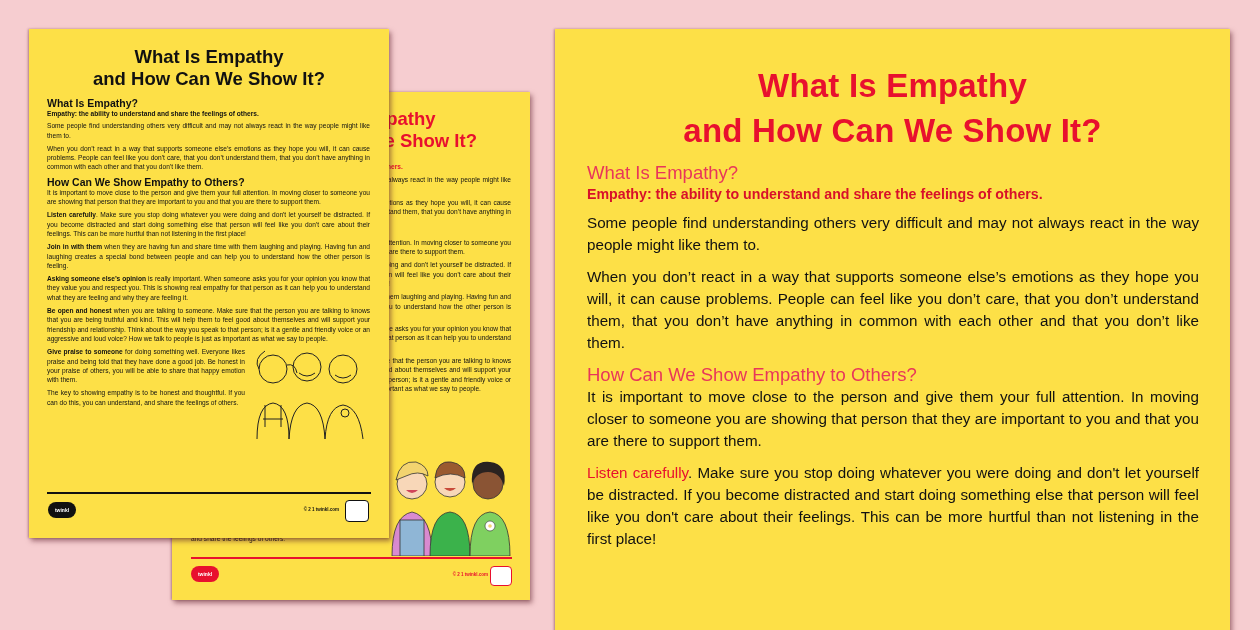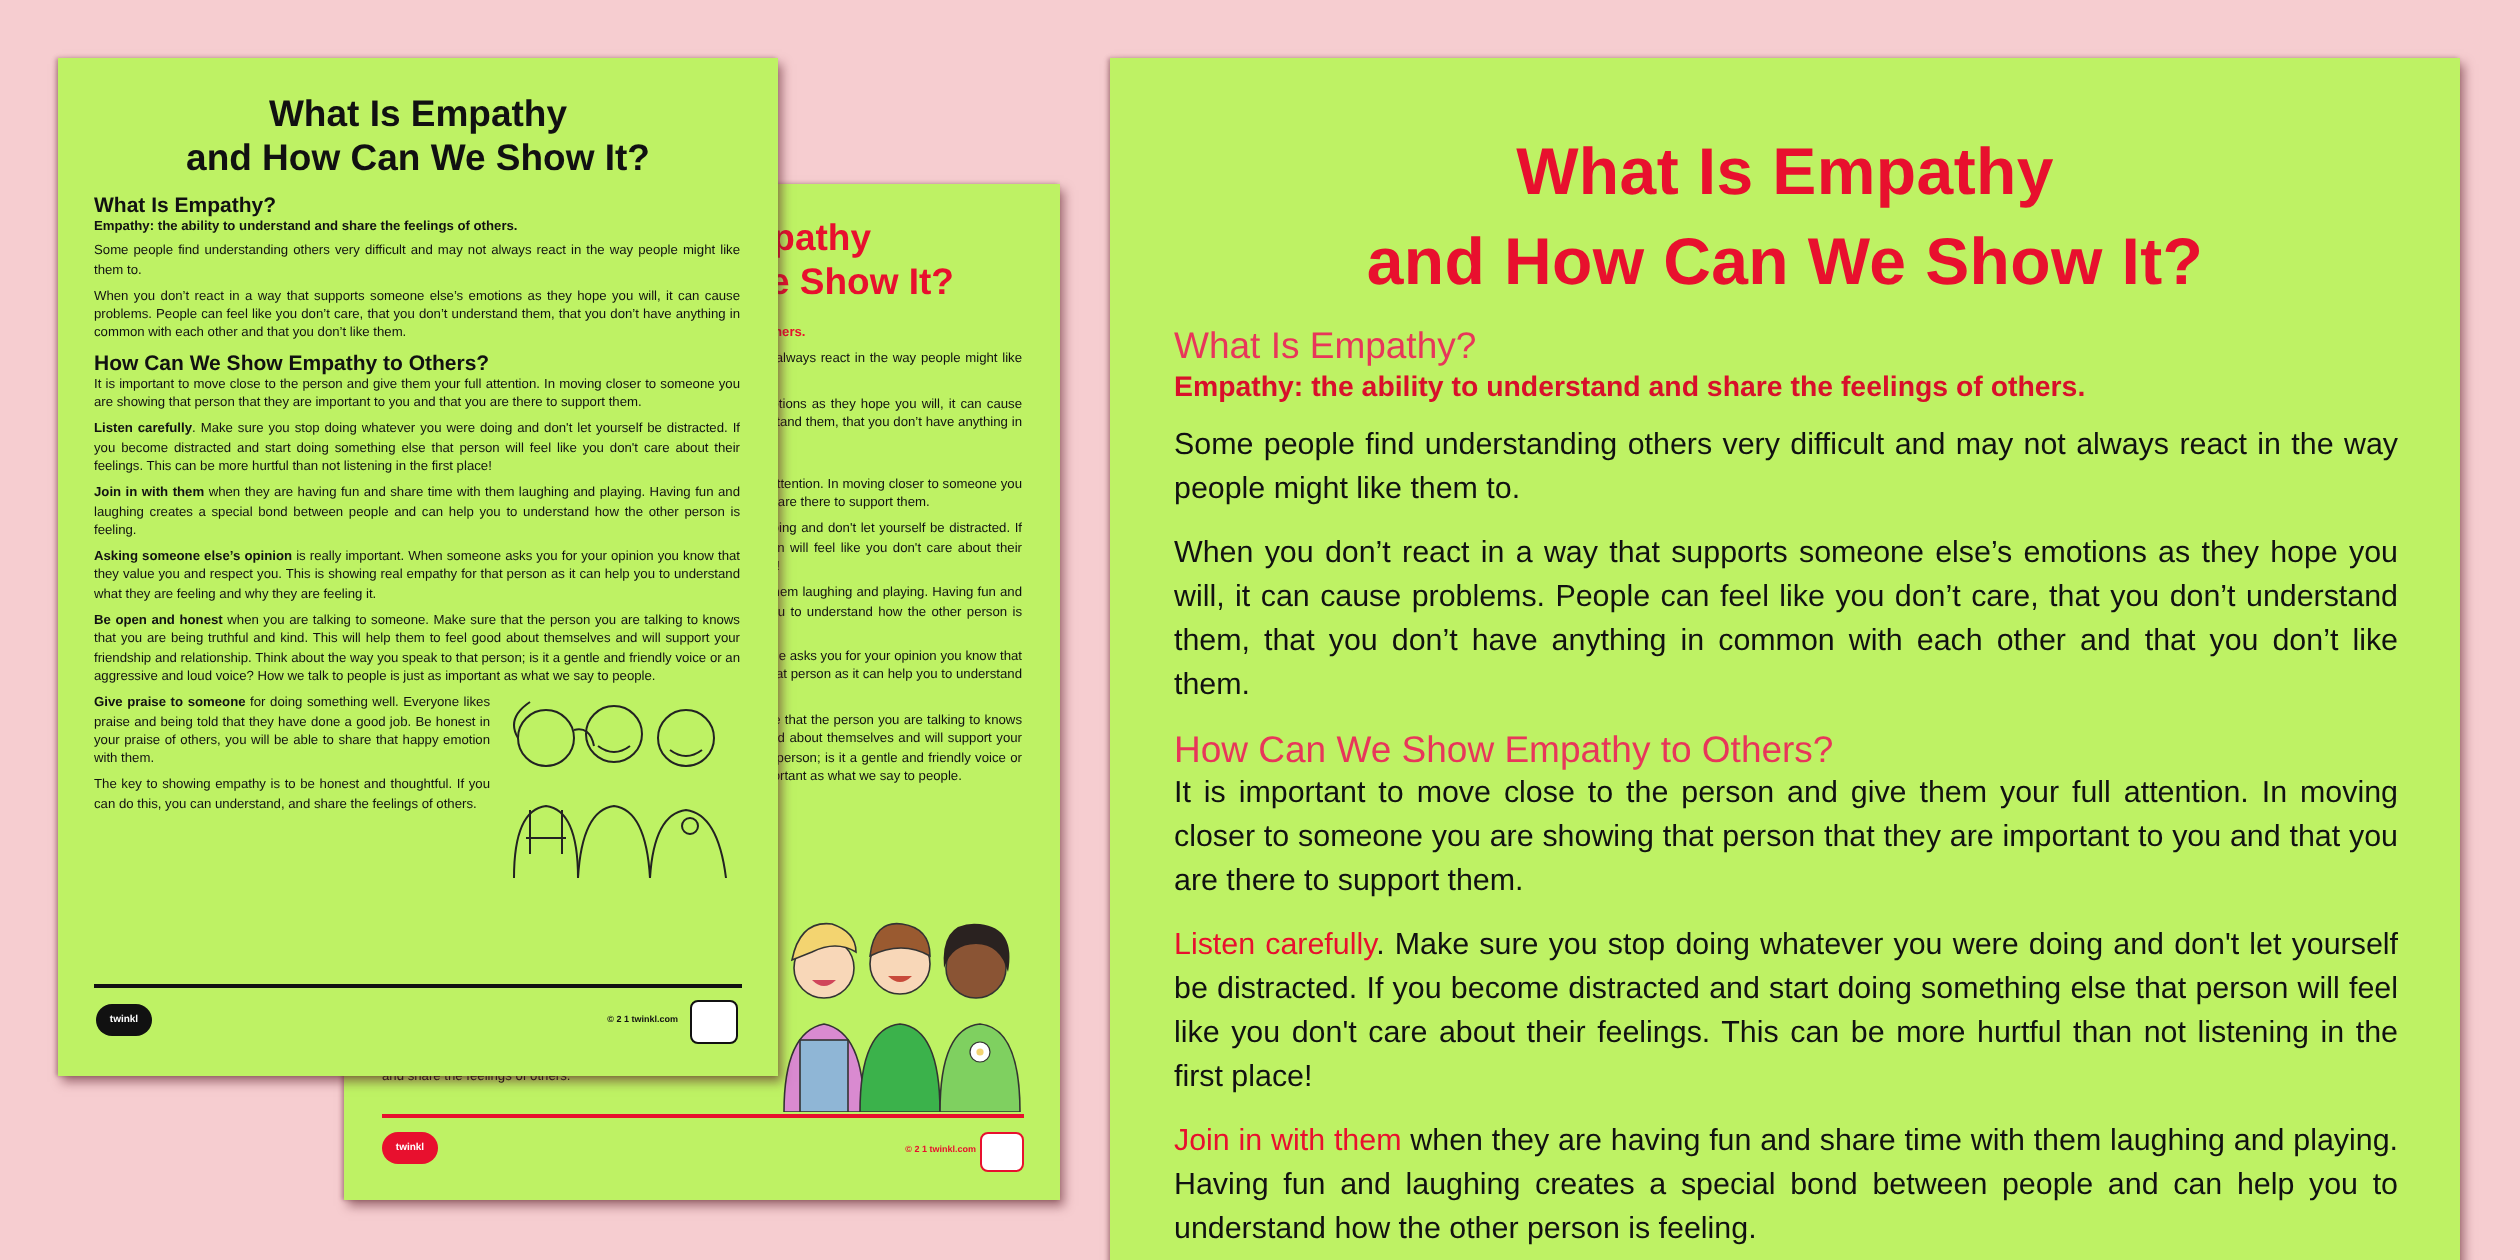--- a/index.html
+++ b/index.html
@@ -2,21 +2,21 @@
 <html><head>
 <meta charset="utf-8">
 <style>
   html, body { margin:0; padding:0; }
   body {
     width:1260px; height:630px; overflow:hidden; position:relative;
     background: var(--bg, #f6cdd0);
     font-family: "Liberation Sans", "DejaVu Sans", sans-serif;
   }
   .page {
-    position:absolute; background:#bef264;
+    position:absolute; background:#fde047;
     box-shadow: 2px 3px 5px rgba(90,30,40,0.55), -1px 0 2px rgba(90,30,40,0.35);
     overflow:hidden;
   }
   
   #page-bw { left:29px; top:29px; width:360px; height:509px; z-index:3; }
   #page-bw .title {
     text-align:center; font-weight:bold; color:#111; font-size:18.5px; line-height:22px;
     margin-top:17px;
   }
   #page-bw .body { padding:0 19px 0 18px; font-size:6.6px; line-height:9.3px; color:#111; }
@@ -163,16 +163,15 @@
     <div>and How Can We Show It?</div>
   </div>
   <div class="body">
     <h3 class="first">What Is Empathy?</h3>
     <p class="def">Empathy: the ability to understand and share the feelings of others.</p>
     <p>Some people find understanding others very difficult and may not always react in the way people might like them to.</p>
     <p>When you don’t react in a way that supports someone else’s emotions as they hope you will, it can cause problems. People can feel like you don’t care, that you don’t understand them, that you don’t have anything in common with each other and that you don’t like them.</p>
     <h3 class="second">How Can We Show Empathy to Others?</h3>
     <p>It is important to move close to the person and give them your full attention. In moving closer to someone you are showing that person that they are important to you and that you are there to support them.</p>
     <p><span class="red">Listen carefully</span><span>. Make sure you stop doing whatever you were doing and don't let yourself be distracted. If you become distracted and start doing something else that person will feel like you don't care about their feelings. This can be more hurtful than not listening in the first place!</span></p>
-    <p><span class="red">Join in with them</span><span> when they are having fun and share time with them laughing and playing. Having fun and laughing creates a special bond between people and can help you to understand how the other person is feeling.</span></p>
 
   </div>
 </div>
 
 </body></html>

